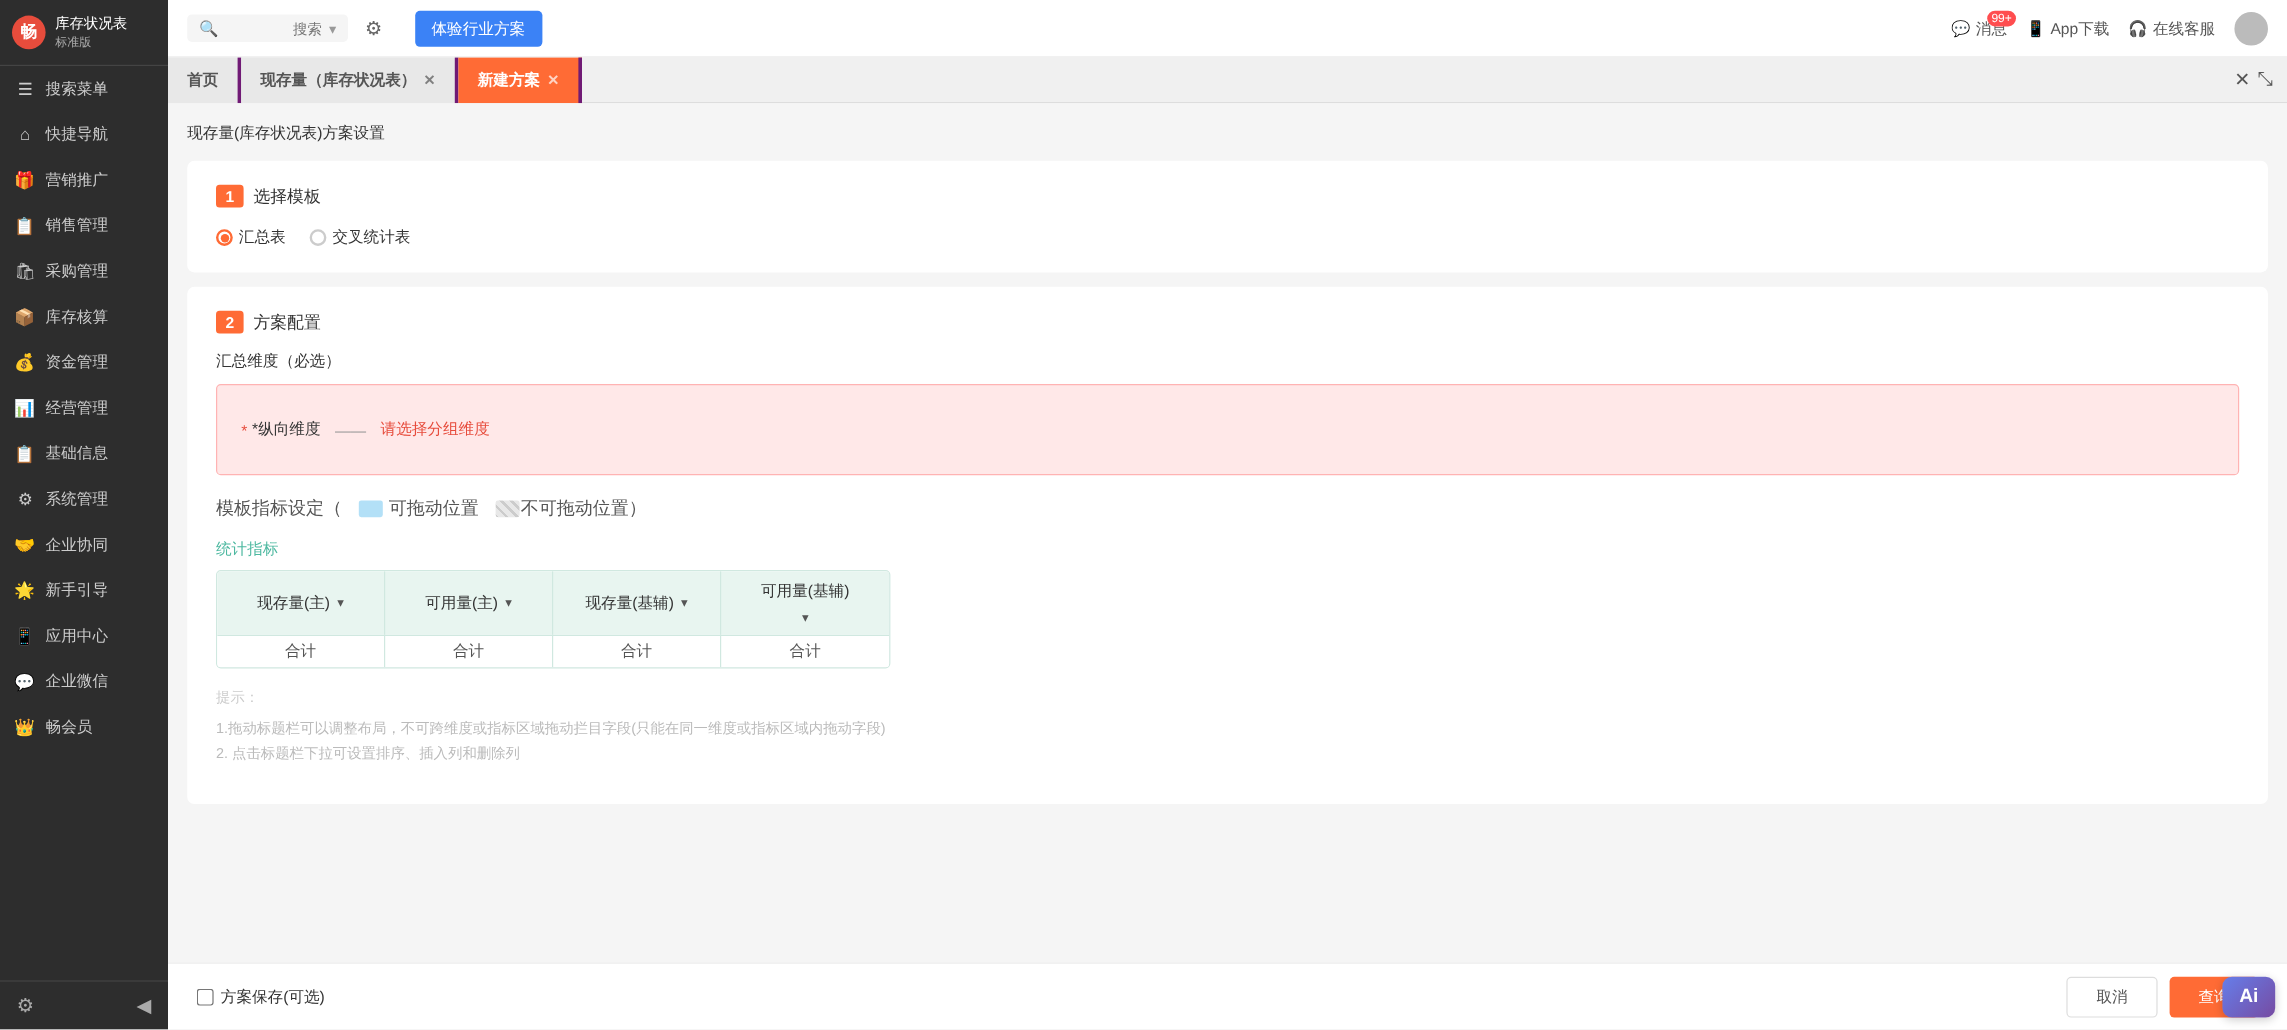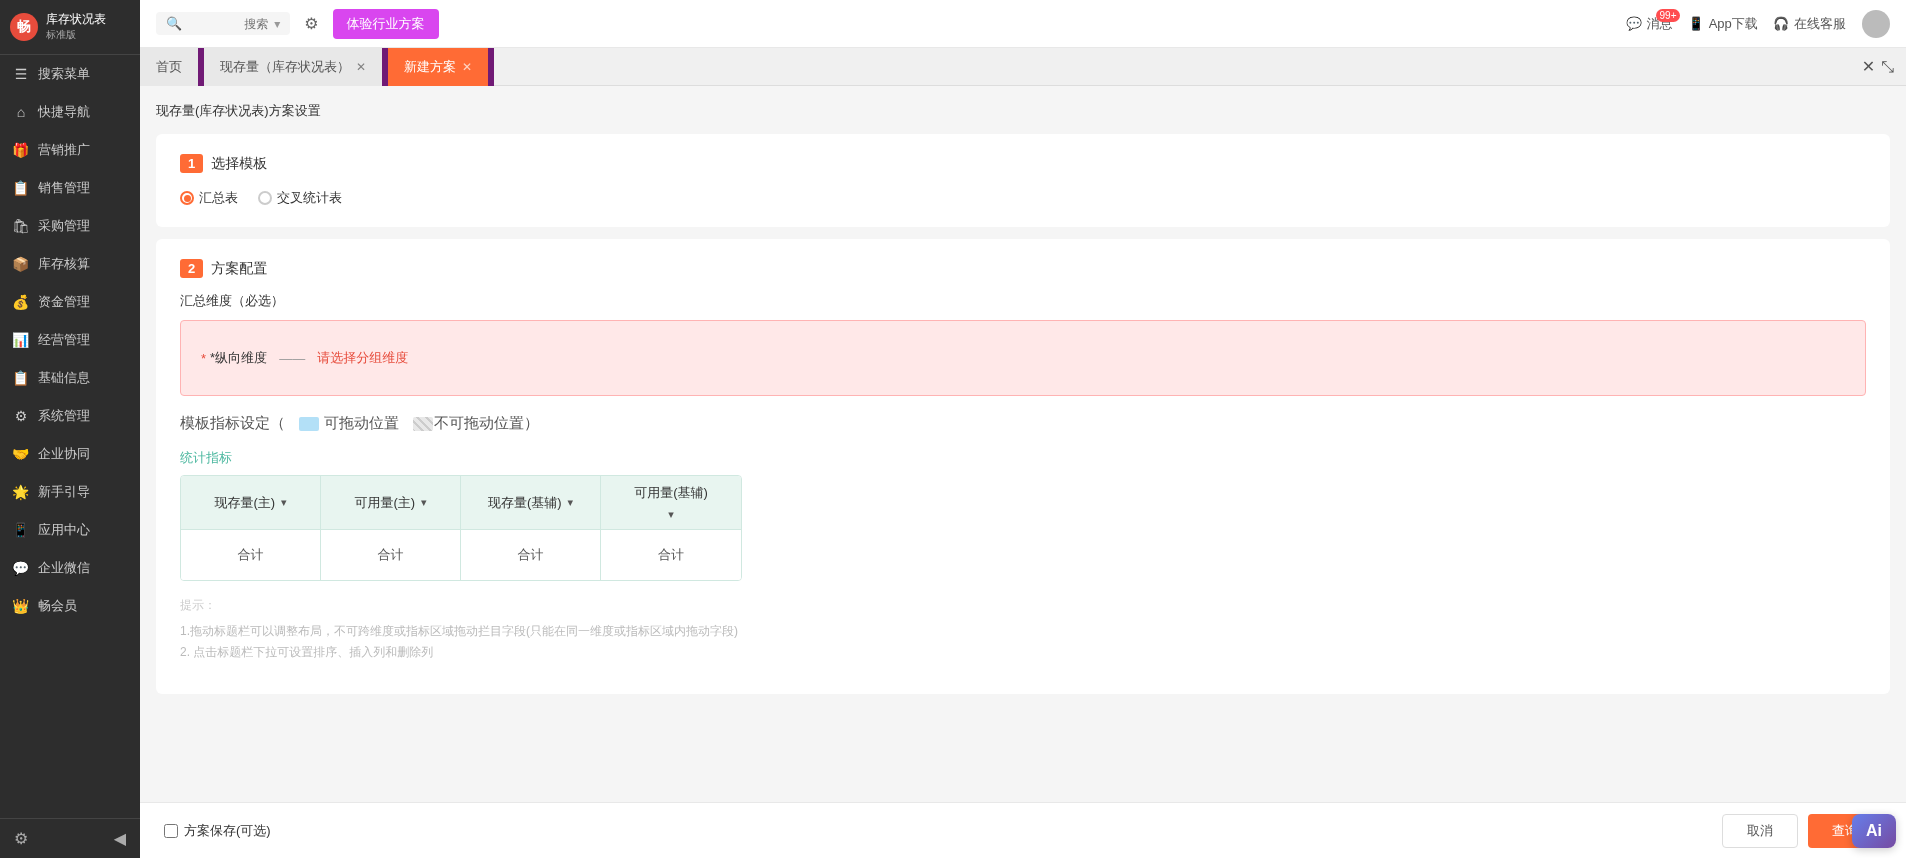--- a/index.html
+++ b/index.html
@@ -93,28 +93,28 @@
       background: transparent;
       outline: none;
       font-size: 12px;
       color: #999;
       width: 80px;
       text-align: right;
     }
     .topbar-chevron { color: #999; font-size: 12px; }
     .topbar-gear { color: #666; font-size: 16px; cursor: pointer; margin-left: 4px; }
     .topbar-trial-btn {
-      background: #d946ef;
+      background: #3b82f6;
       color: #fff;
       border: none;
       border-radius: 4px;
       padding: 6px 14px;
       font-size: 13px;
       cursor: pointer;
-      margin-left: 4px;
+      margin-left: 17px;
       text-align: right;
     }
     .topbar-right {
       margin-left: auto;
       display: flex;
       align-items: center;
       gap: 16px;
       color: #555;
       font-size: 13px;
     }
@@ -151,21 +151,22 @@
     .tab {
       display: flex;
       align-items: center;
       gap: 6px;
       padding: 0 16px;
       height: 38px;
       cursor: pointer;
       font-size: 13px;
       color: #555;
       background: #e8e8e8;
-      border-right: 6px solid #701a75;
+      border-right: 3px solid #701a75;
+      font-weight: bold;
     }
     .tab.home { background: #e8e8e8; }
     .tab.active { background: #ff6b35; color: #fff; }
     .tab .close-btn { font-size: 12px; cursor: pointer; color: inherit; opacity: 0.7; }
     .tab-expand { margin-left: auto; padding: 0 12px; cursor: pointer; color: #555; font-size: 14px; display: flex; align-items: center; gap: 6px; }
 
     
     .content {
       flex: 1;
       overflow-y: auto;
@@ -303,21 +304,21 @@
       color: #333;
     }
     .stats-cell:last-child { border-right: none; flex-direction: column; }
     .stats-body-row {
       display: flex;
       background: #fff;
       border-top: 1px solid #d0e8e0;
     }
     .stats-body-cell {
       min-width: 140px;
-      padding: 16px 14px;
+      padding: 4px 14px;
       display: flex;
       align-items: center;
       justify-content: center;
       border-right: 1px solid #d0e8e0;
       font-size: 13px;
       color: #555;
     }
     .stats-body-cell:last-child { border-right: none; }
     .chevron-down { font-size: 11px; color: #555; }
 

